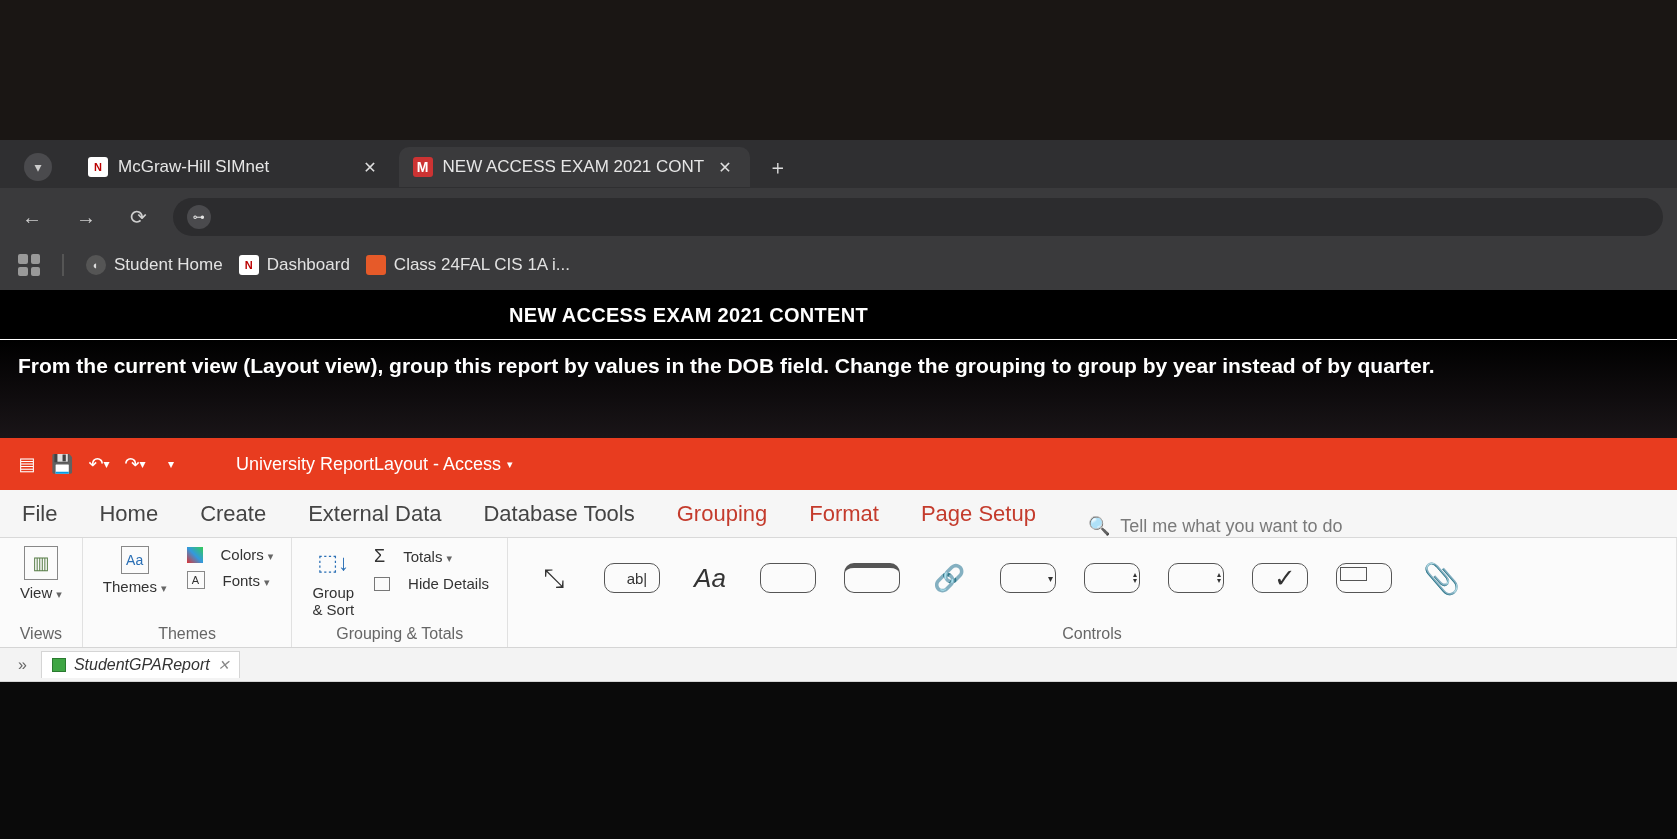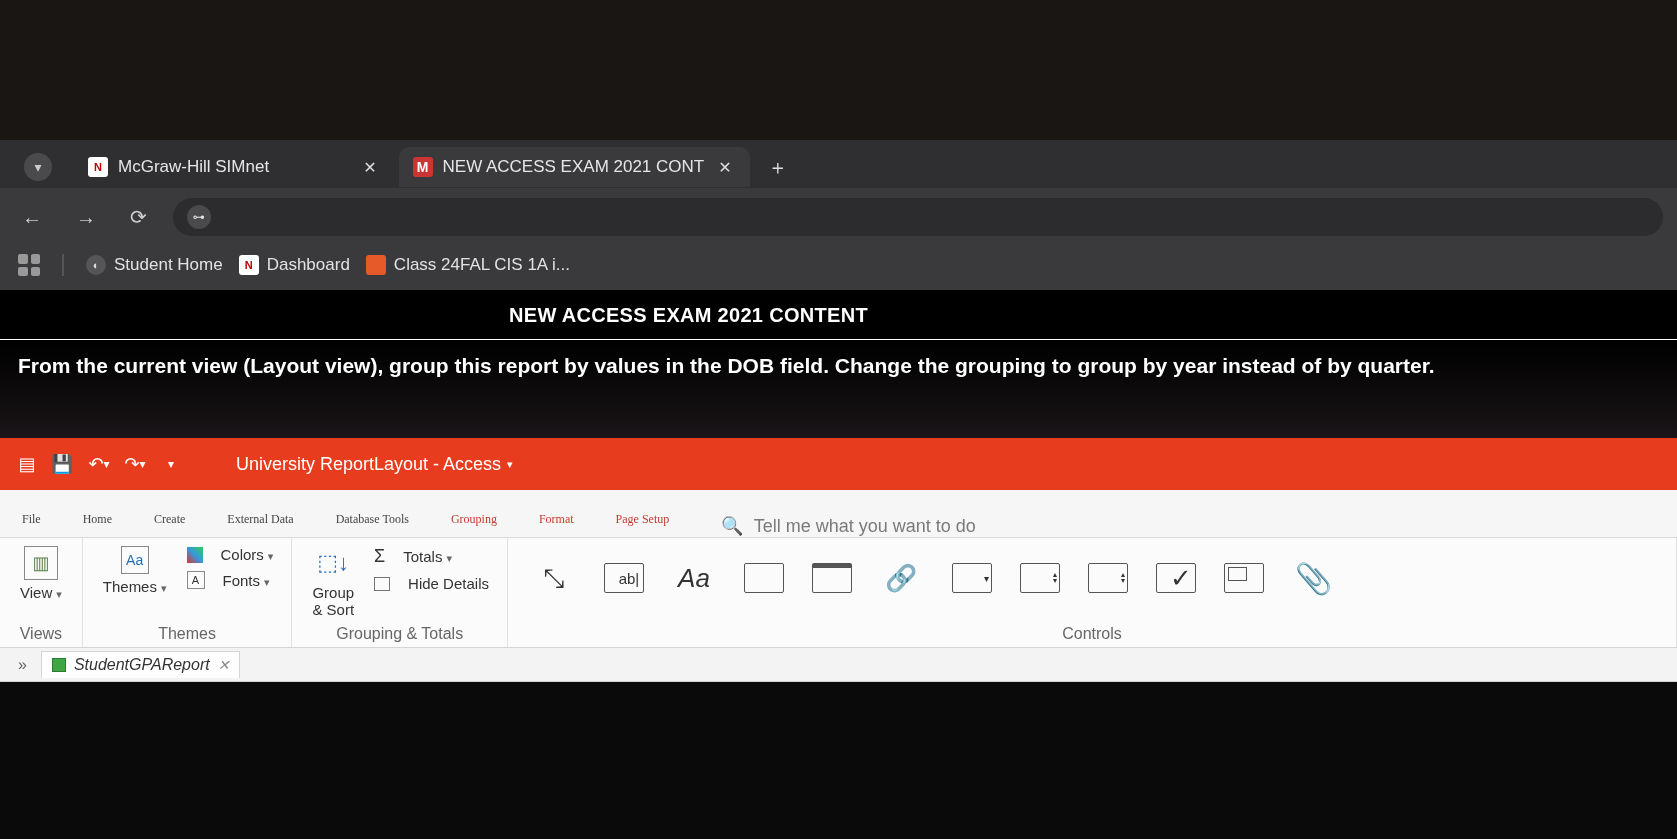--- a/index.html
+++ b/index.html
@@ -128,24 +128,23 @@
   .ribbon-tabs {
     display:flex; align-items:flex-end;
     background:#f6f6f6;
     border-bottom:1px solid #d9d9d9;
     padding:0 12px;
     gap:22px;
     height:48px;
   }
   .ribbon-tab {
     padding:12px 10px 10px 10px;
-    font-size:12px;
+    font-size:22px;
     color:#444;
     cursor:pointer;
-    font-family:Liberation Serif, serif;
   }
   .ribbon-tab.contextual { color:#c43b2c; }
   .ribbon-tab.active {
     color:#c43b2c;
     border-bottom:3px solid #c43b2c;
     font-weight:500;
   }
   .ribbon-tellme { display:flex; align-items:center; gap:10px; color:#7a7a7a; font-size:18px; margin-left:20px; cursor:text; }
   .ribbon-body {
     display:flex;
@@ -168,21 +167,21 @@
   .small-btn {
     display:flex; align-items:center; gap:18px; font-size:15px; color:#333; cursor:pointer; padding:2px 4px;
   }
   .row-col { display:flex; flex-direction:column; gap:4px; }
   .theme-swatch{width:28px;height:28px;border:1px solid #888;display:flex;align-items:center;justify-content:center;font-size:14px;}
   .controls-gallery { display:flex; align-items:center; gap:28px; padding:16px 10px; }
   .ctrl-icon {
     width:44px; height:36px; display:flex;align-items:center;justify-content:center;
     font-size:26px; color:#333; cursor:pointer; border:1px solid transparent;
   }
-  .ctrl-icon.box { border:1.5px solid #555; border-radius:2px; width:40px;height:30px;padding-left:10px;}
+  .ctrl-icon.box { border:1.5px solid #555; border-radius:10px; width:56px;height:30px;padding-left:10px;}
   .attach-icon{font-size:30px;color:#666;}
   
   .doc-tabs {
     display:flex; align-items:center;
     background:#f3f3f3;
     border-bottom:1px solid #d5d5d5;
     height:34px;
     padding-left:8px;
     gap:4px;
   }

